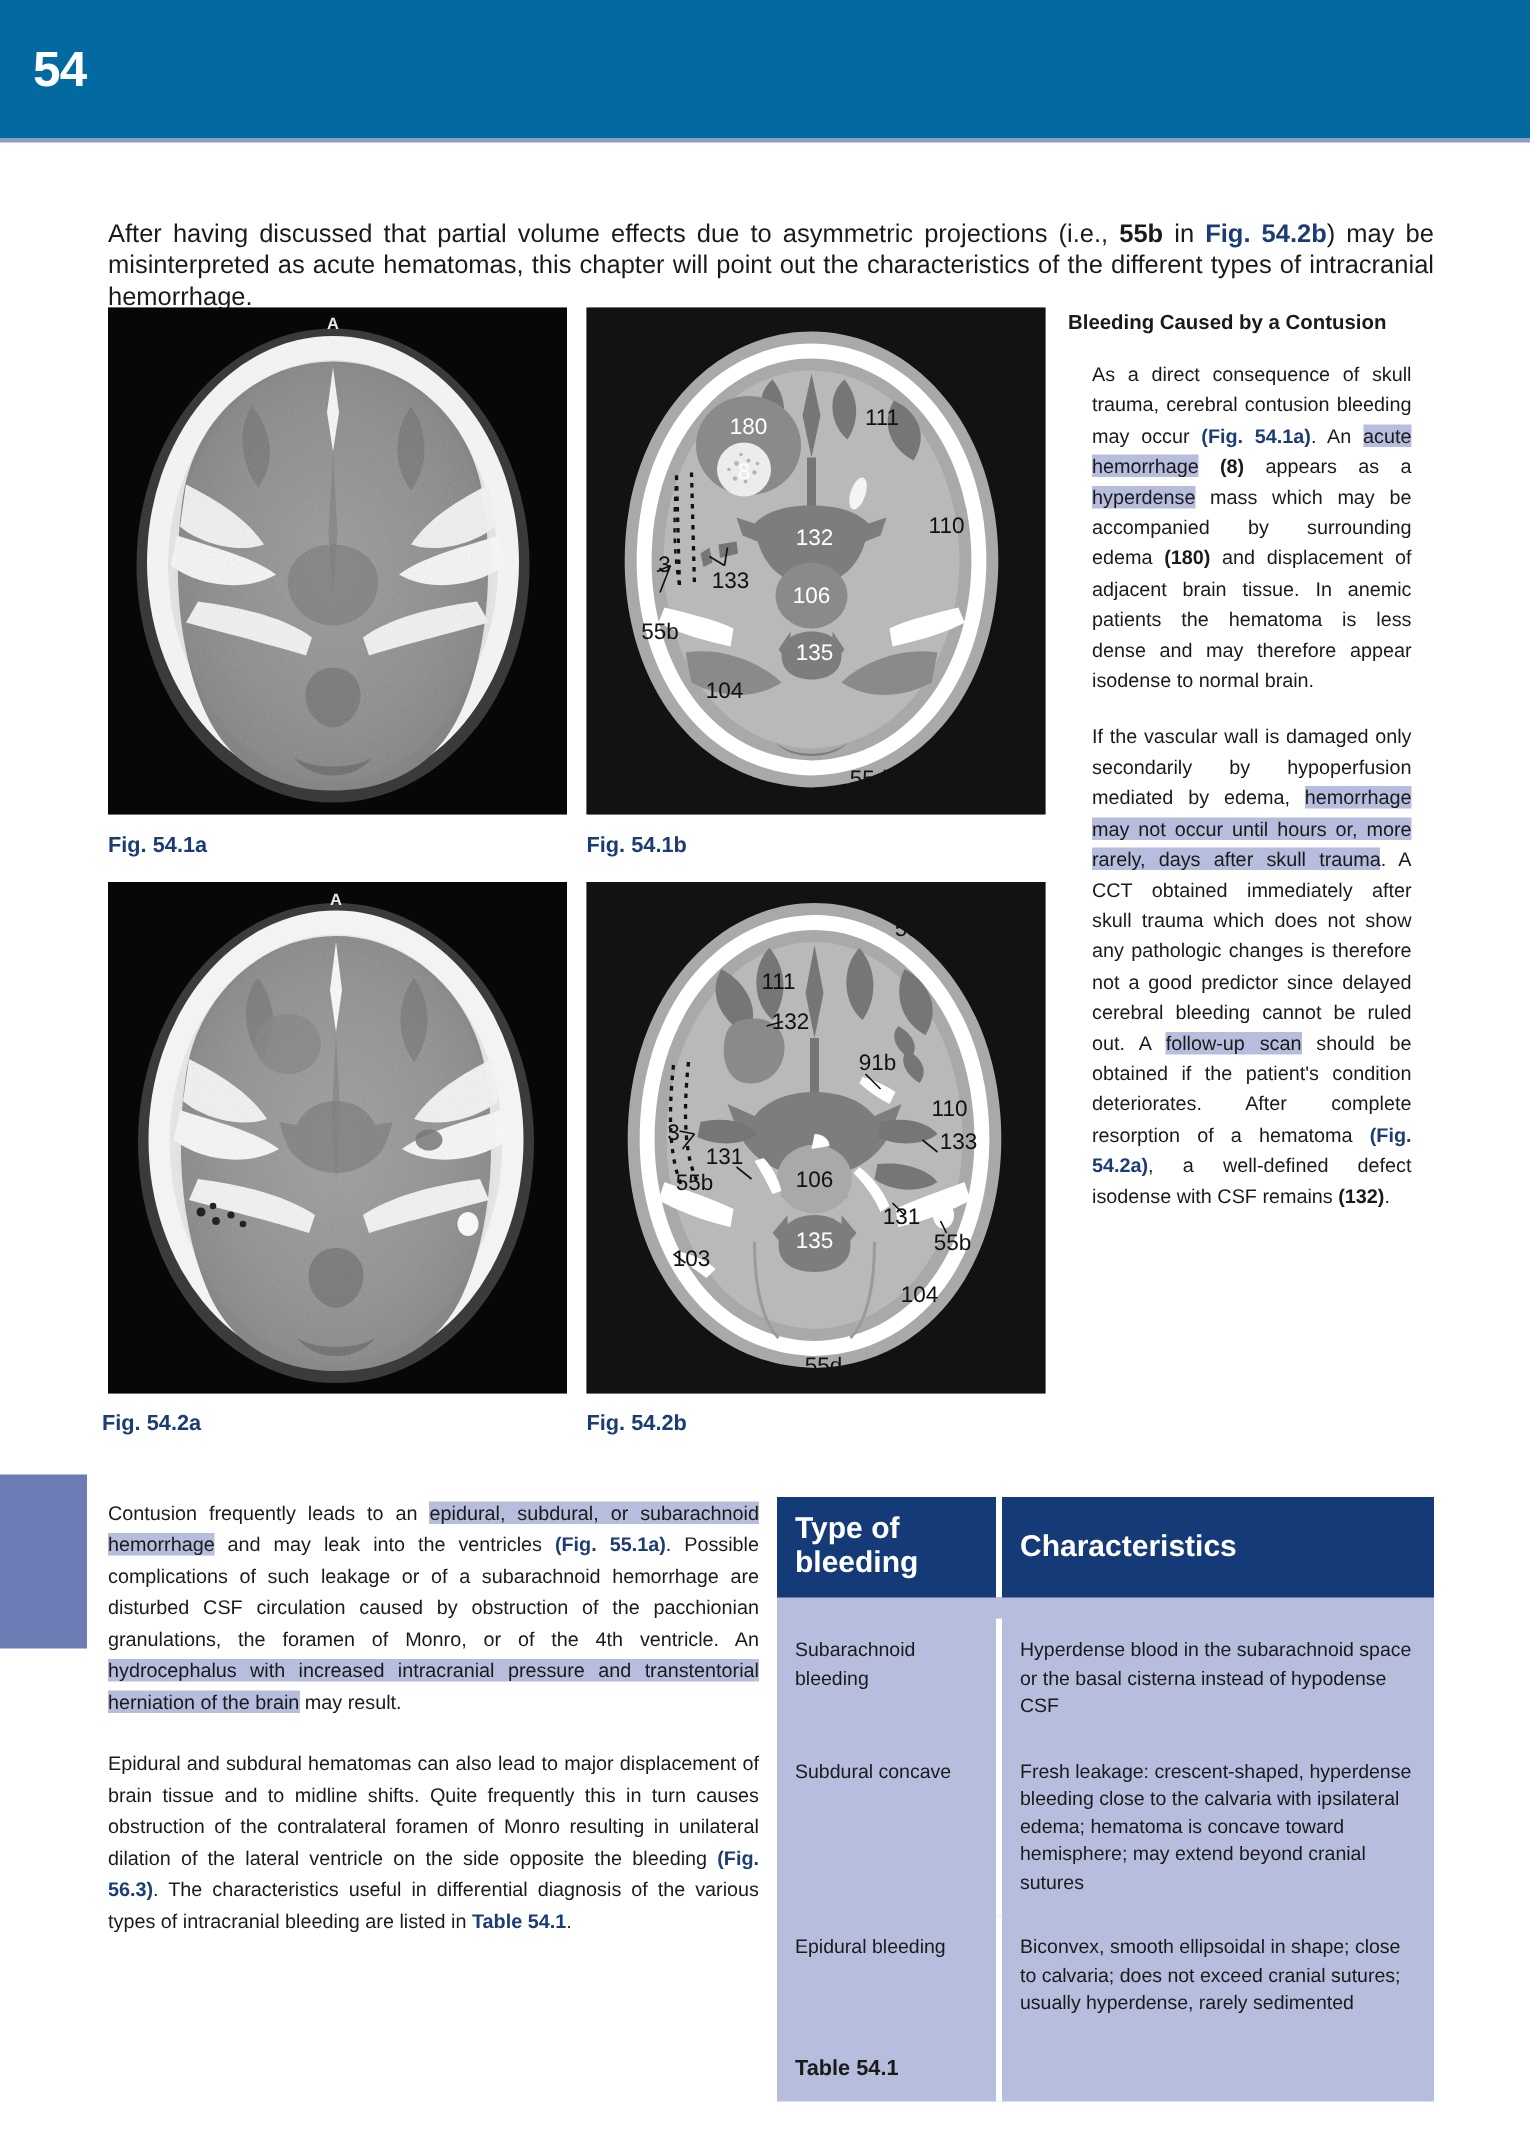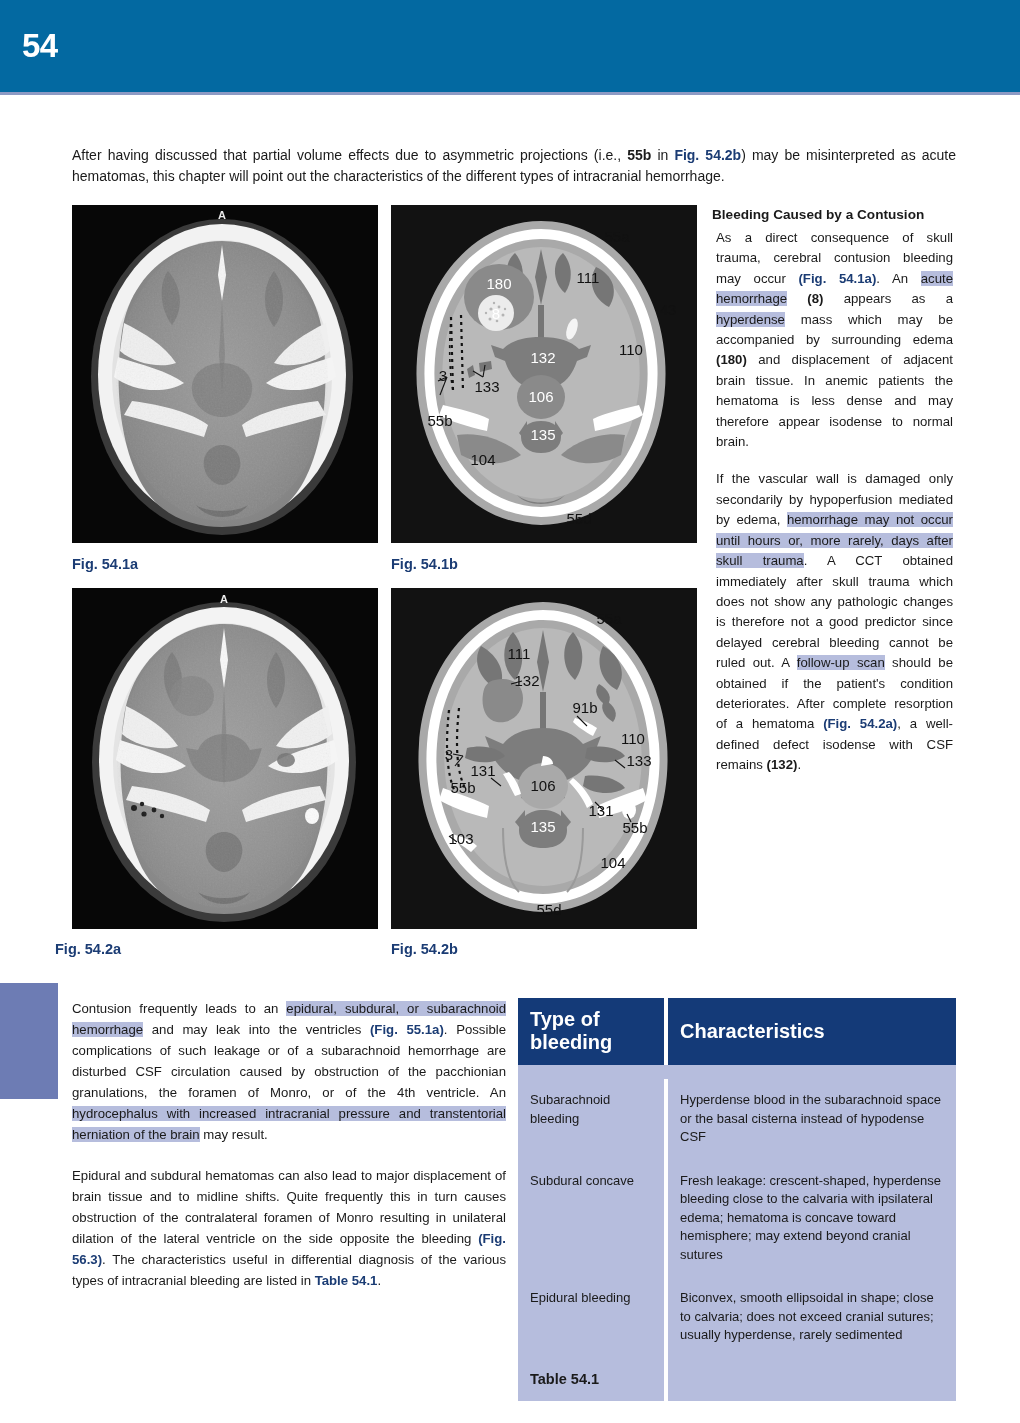--- a/index.html
+++ b/index.html
@@ -42,21 +42,21 @@
     position: absolute; left: 0; top: 92px;
     width: 1020px; height: 3px;
     background: #8d9ac4;
   }
 
   
   .intro {
     position: absolute;
     left: 72px; top: 145px;
     width: 884px;
-    font-size: 14px;
+    font-size: 17px;
     line-height: 21px;
     text-align: justify;
   }
   .b { font-weight: bold; }
   .figref { color: #1B3C74; font-weight: bold; }
   .hl { background: #b6bddd; }
 
   
   .fig {
     position: absolute;
@@ -69,21 +69,21 @@
   .fig-b2 { left: 391px; top: 588px; width: 306px; height: 341px; }
 
   .fig-caption {
     position: absolute;
     color: #1B3C74;
     font-weight: bold;
     font-size: 14.5px;
   }
   .cap-a1 { left: 72px;  top: 556px; }
   .cap-b1 { left: 391px; top: 556px; }
-  .cap-a2 { left: 55px;  top: 941px; }
+  .cap-a2 { left: 68px;  top: 941px; }
   .cap-b2 { left: 391px; top: 941px; }
 
   
   .ct-wrap { position: absolute; inset: 0; }
   .ct-svg { display:block; width:100%; height:100%; }
 
   
   .right-col {
     position: absolute;
     left: 712px; top: 205px;
@@ -91,21 +91,21 @@
     font-size: 13.2px;
     line-height: 20.4px;
     text-align: justify;
   }
   .right-col h3 {
     margin: 0 0 1px 0;
     font-size: 13.6px;
     font-weight: bold;
     line-height: 19px;
   }
-  .right-col p { margin: 4px; }
+  .right-col p { margin: 16px; }
   .right-col p + p { margin-top: 17px; }
 
   
   .bl-text {
     position: absolute;
     left: 72px; top: 998px;
     width: 434px;
     font-size: 13.2px;
     line-height: 21px;
     text-align: justify;

